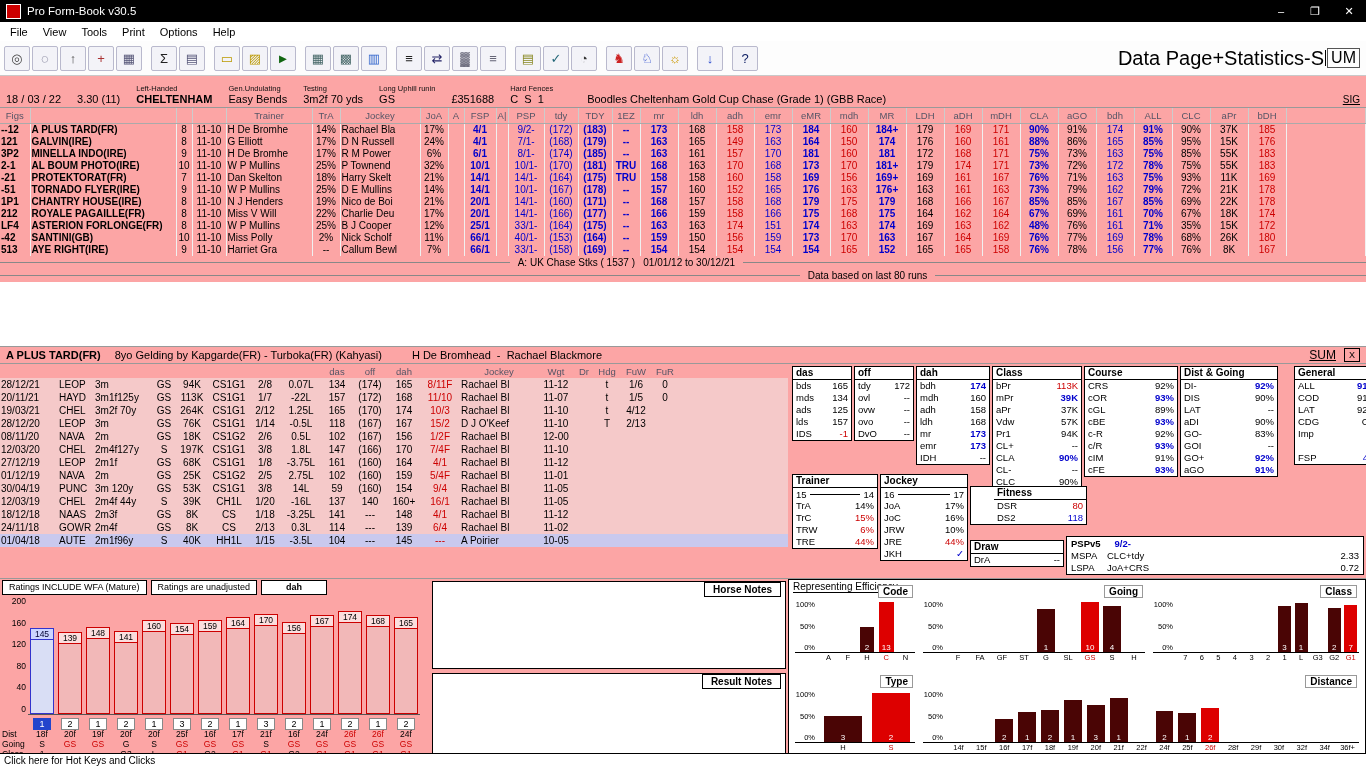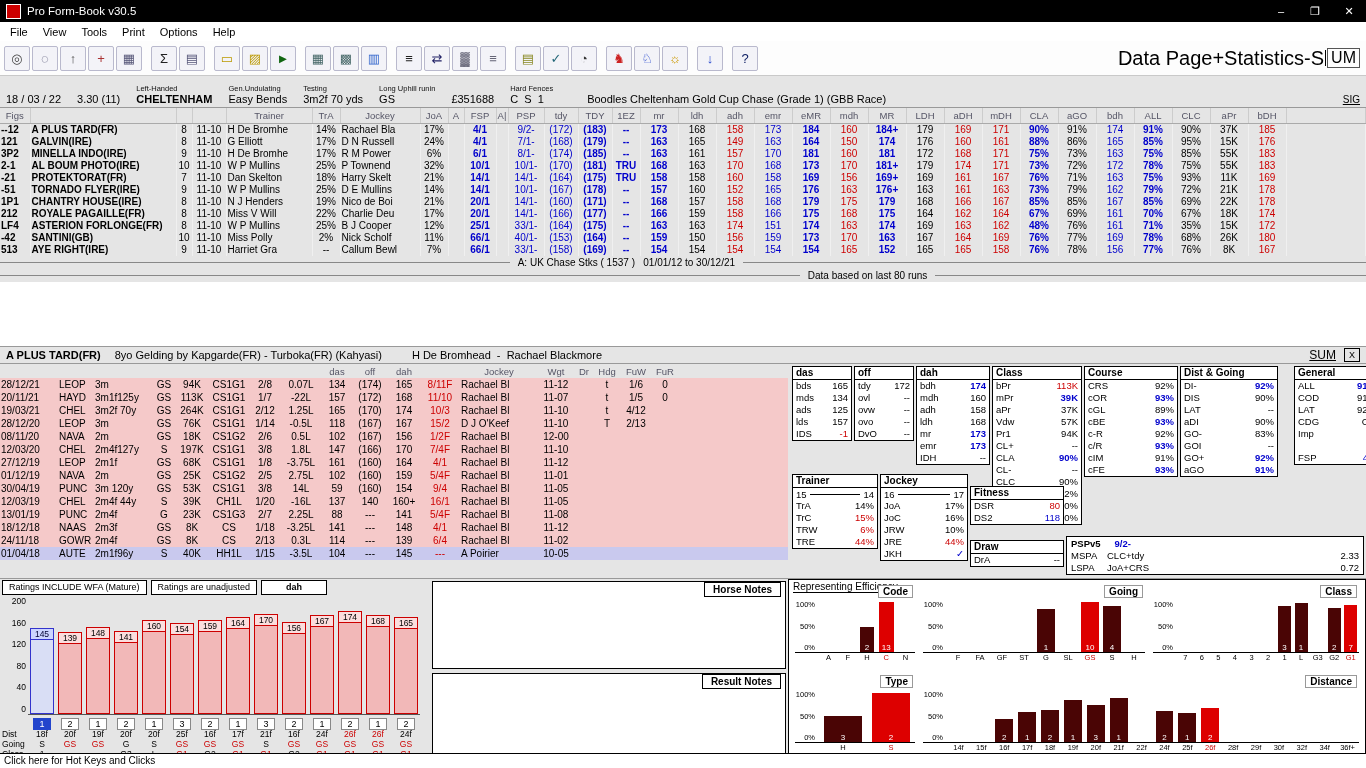--- a/index.html
+++ b/index.html
@@ -1,16 +1,16 @@
 <!DOCTYPE html>
 <html><head>
 <meta charset="utf-8">
 <style>
   html,body{margin:0;padding:0;background:#777;}
-  .window{width:1366px;height:768px;position:relative;background:#e5e5e5;font-family:"Liberation Sans",sans-serif;font-size:11px;color:#000;overflow:hidden;}
+  .window{width:1366px;height:768px;position:relative;background:#fca5a5;font-family:"Liberation Sans",sans-serif;font-size:11px;color:#000;overflow:hidden;}
   
   .titlebar{display:flex;align-items:center;background:#000;color:#fff;height:22px;padding-left:6px;}
   .title-icon{width:13px;height:13px;background:#c00;border:1px solid #fff;margin-right:6px;}
   .titletext{font-size:11.5px;}
   .win-btns{margin-left:auto;display:flex;}
   .win-btn{width:34px;height:22px;display:flex;align-items:center;justify-content:center;font-size:11px;color:#fff;}
   
   .menubar{display:flex;height:19px;align-items:center;padding-left:4px;background:#fff;}
   .menu-item{padding:2px 9px 2px 6px;}
   
@@ -952,41 +952,20 @@
               <td class="c-r">16/1</td>
               <td class="al">Rachael Bl</td>
               <td>11-05</td>
               <td></td>
               <td></td>
               <td></td>
               <td></td>
               <td></td>
             </tr>
             <tr class="fr">
-              <td class="al">13/01/19</td>
-              <td class="al">PUNC</td>
-              <td class="al">2m4f</td>
-              <td>G</td>
-              <td>23K</td>
-              <td>CS1G3</td>
-              <td>2/7</td>
-              <td>2.25L</td>
-              <td>88</td>
-              <td>---</td>
-              <td>141</td>
-              <td class="c-r">5/4F</td>
-              <td class="al">Rachael Bl</td>
-              <td>11-08</td>
-              <td></td>
-              <td></td>
-              <td></td>
-              <td></td>
-              <td></td>
-            </tr>
-            <tr class="fr">
               <td class="al">18/12/18</td>
               <td class="al">NAAS</td>
               <td class="al">2m3f</td>
               <td>GS</td>
               <td>8K</td>
               <td>CS</td>
               <td>1/18</td>
               <td>-3.25L</td>
               <td>141</td>
               <td>---</td>
@@ -1320,21 +1299,21 @@
           </div>
           <div class="kv-row">
             <span class="kv-l">JRE</span>
             <span class="kv-v c-r">44%</span>
           </div>
           <div class="kv-row">
             <span class="kv-l">JKH</span>
             <span class="kv-v c-bl">✓</span>
           </div>
         </div>
-        <div class="kv" style="left: 180px; top: 122px; width: 92px;">
+        <div class="kv" style="left: 180px; top: 122px; width: 92px; padding-left: 23px;">
           <div class="kv-title">Fitness</div>
           <div class="kv-row">
             <span class="kv-l">DSR</span>
             <span class="kv-v c-r">80</span>
           </div>
           <div class="kv-row">
             <span class="kv-l">DS2</span>
             <span class="kv-v c-bl">118</span>
           </div>
         </div>

